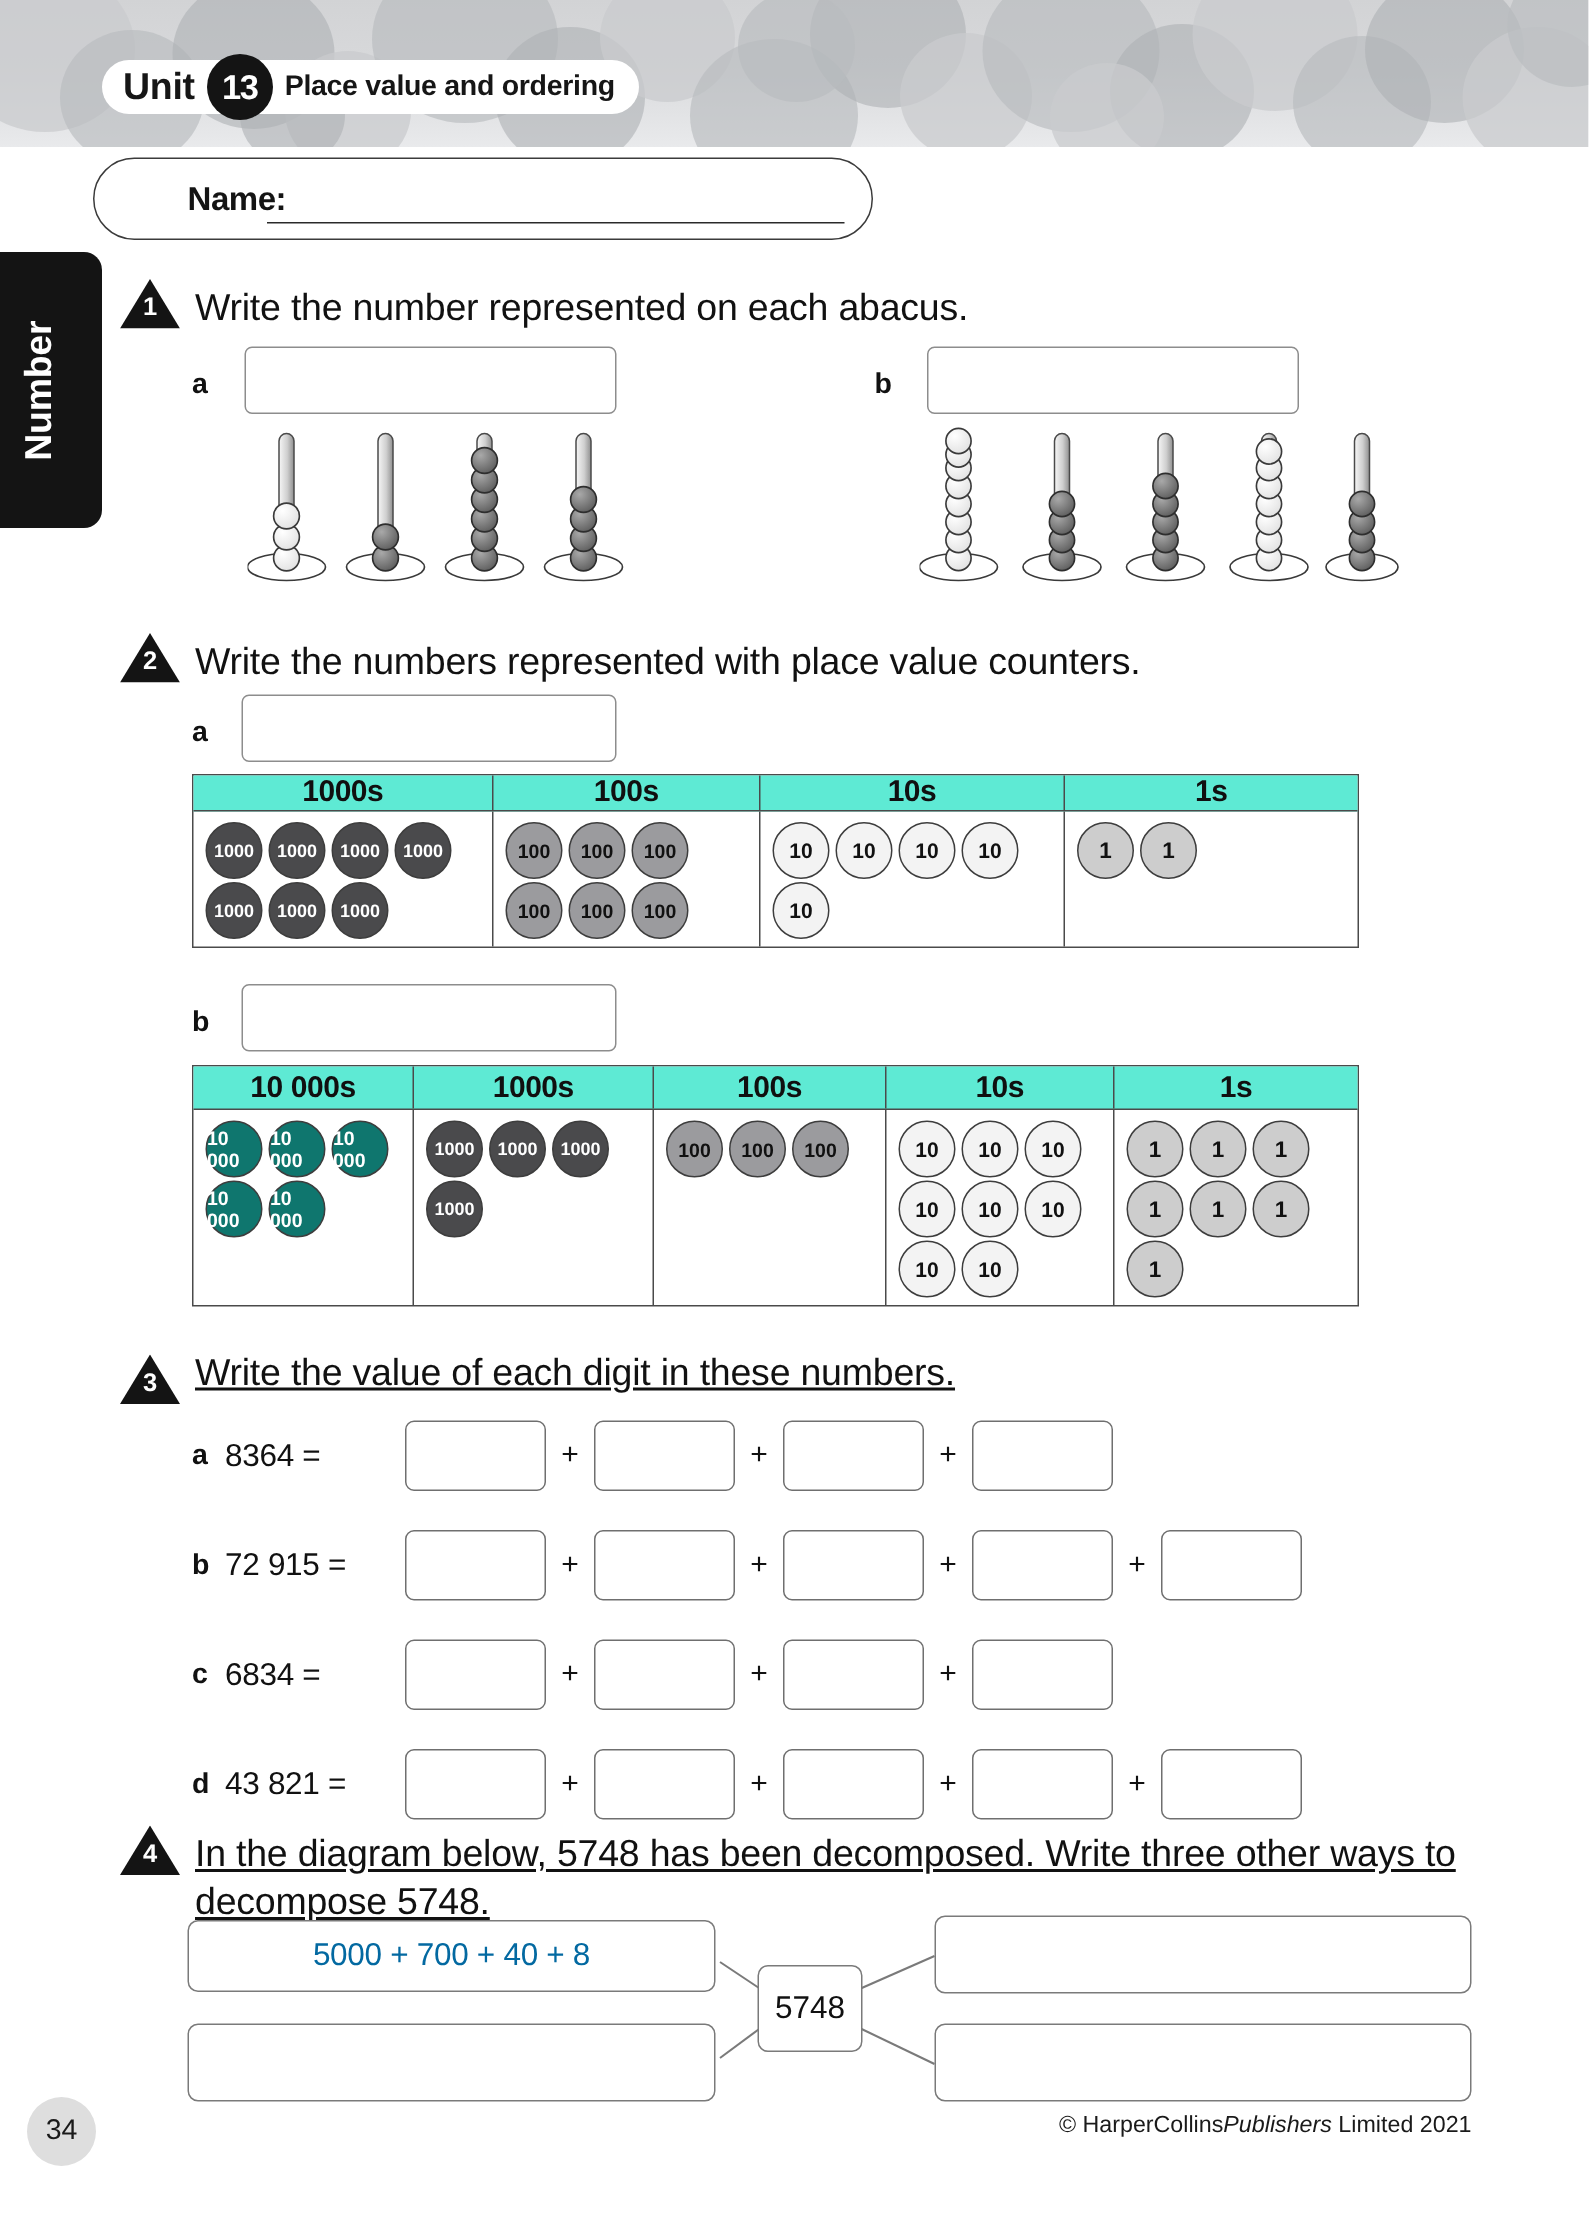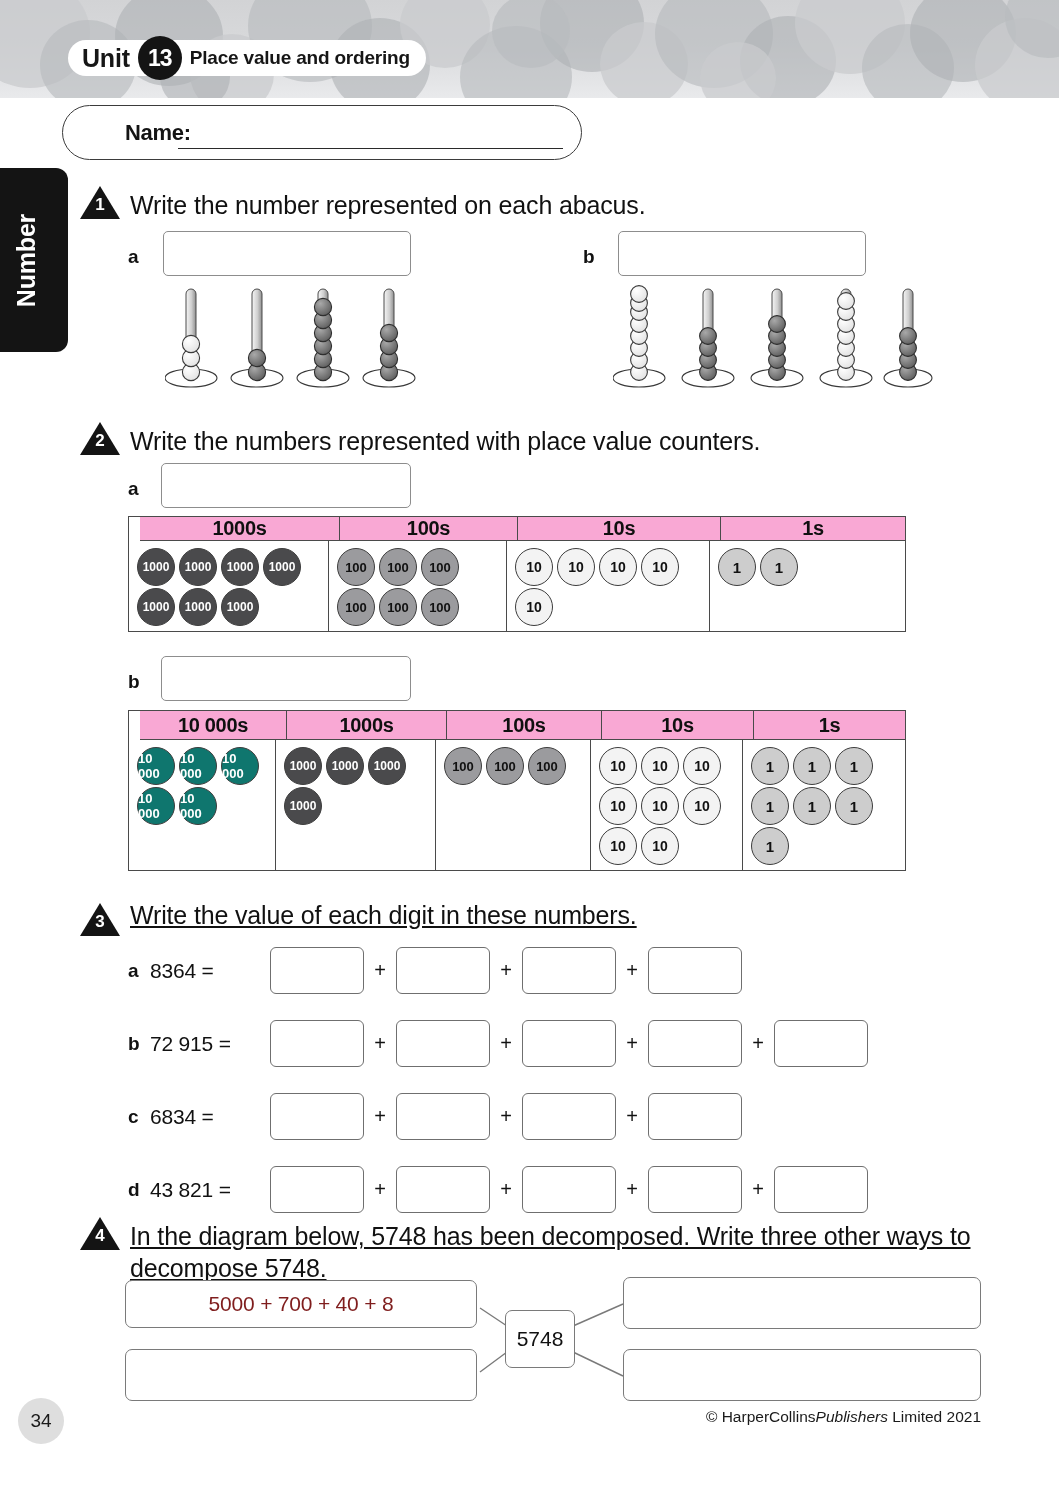--- a/index.html
+++ b/index.html
@@ -125,23 +125,22 @@
   .pvtable {
     position: absolute;
     border: 1.6px solid #4a4a4a;
     display: flex;
     flex-direction: column;
     background: #ffffff;
   }
   .pvhead {
     display: flex;
     height: 33px;
-    background: #f9a8d4;
+    background: #5eead4;
     border-bottom: 1.6px solid #4a4a4a;
-    margin-left: 11px;
   }
   .pvhead > div {
     display: flex; align-items: center; justify-content: center;
     font-size: 20px; font-weight: bold; color: #101010;
     border-right: 1.6px solid #4a4a4a;
     letter-spacing: -.3px;
   }
   .pvhead > div:last-child { border-right: none; }
   .pvbody { display: flex; flex: 1; }
   .pvcell {
@@ -186,21 +185,21 @@
   
   .q4wrap { position: absolute; left: 125px; top: 1280px; width: 860px; height: 110px; }
   .q4box {
     position: absolute;
     border: 1.4px solid #7a7a7a; border-radius: 7px;
     background: #ffffff;
     display: flex; align-items: center;
   }
   .q4box span {
     width: 100%; text-align: center;
-    font-size: 21px; color: #7f1d1d; letter-spacing: -.2px;
+    font-size: 21px; color: #0369a1; letter-spacing: -.2px;
   }
   .q4center {
     position: absolute; left: 380px; top: 30px;
     width: 70px; height: 58px;
     border: 1.4px solid #7a7a7a; border-radius: 7px;
     background: #fff;
     display: flex; align-items: center; justify-content: center;
     font-size: 21px; color: #111;
     z-index: 3;
   }

